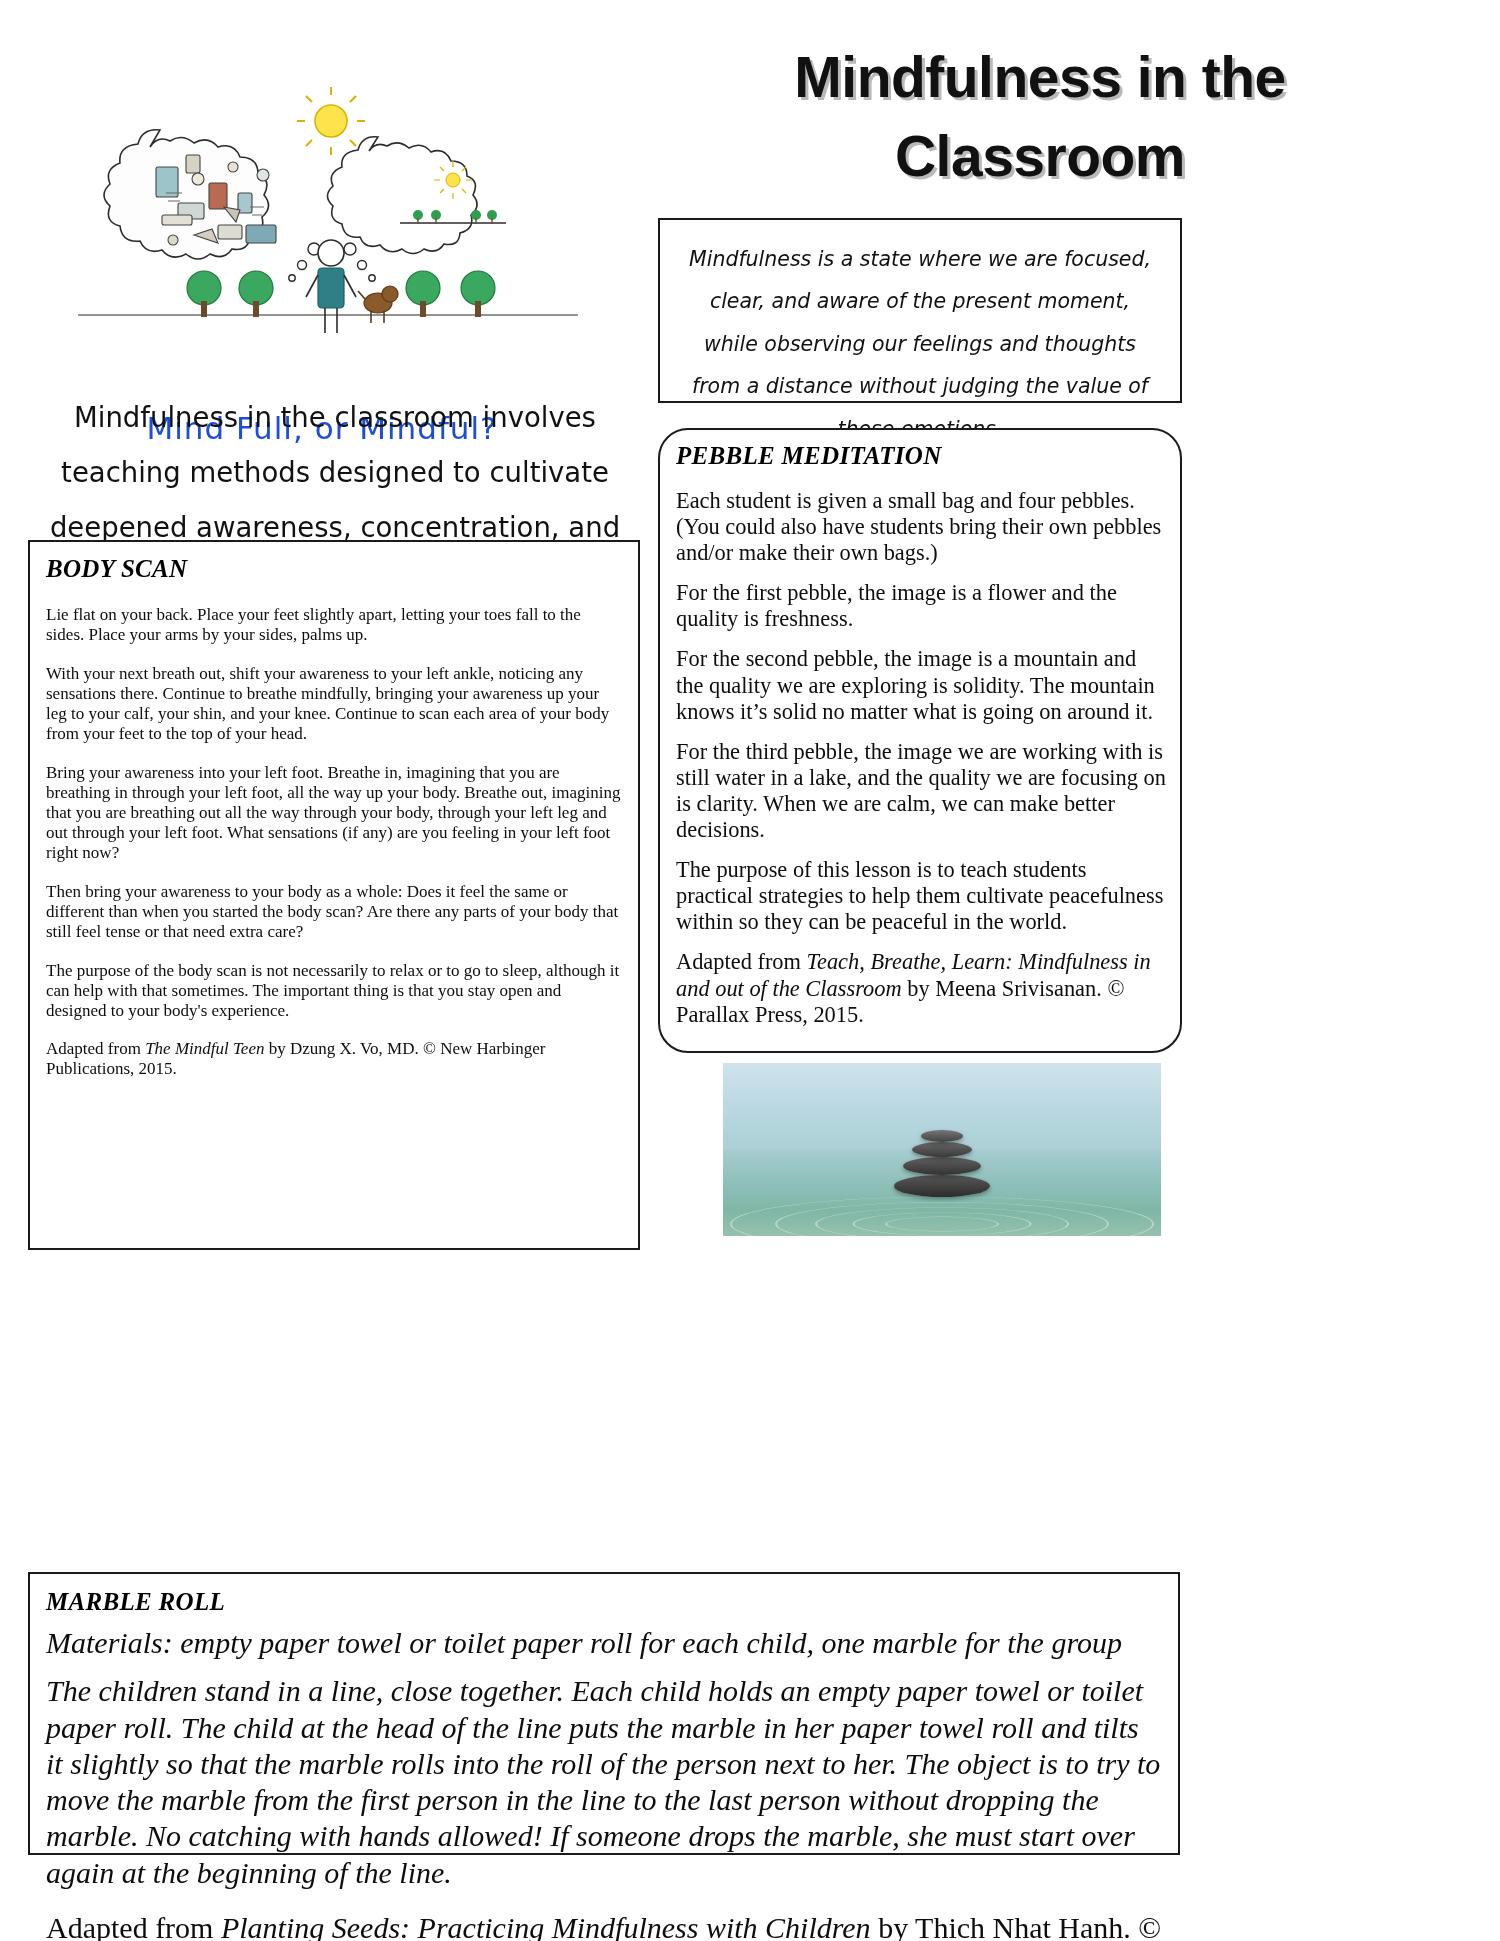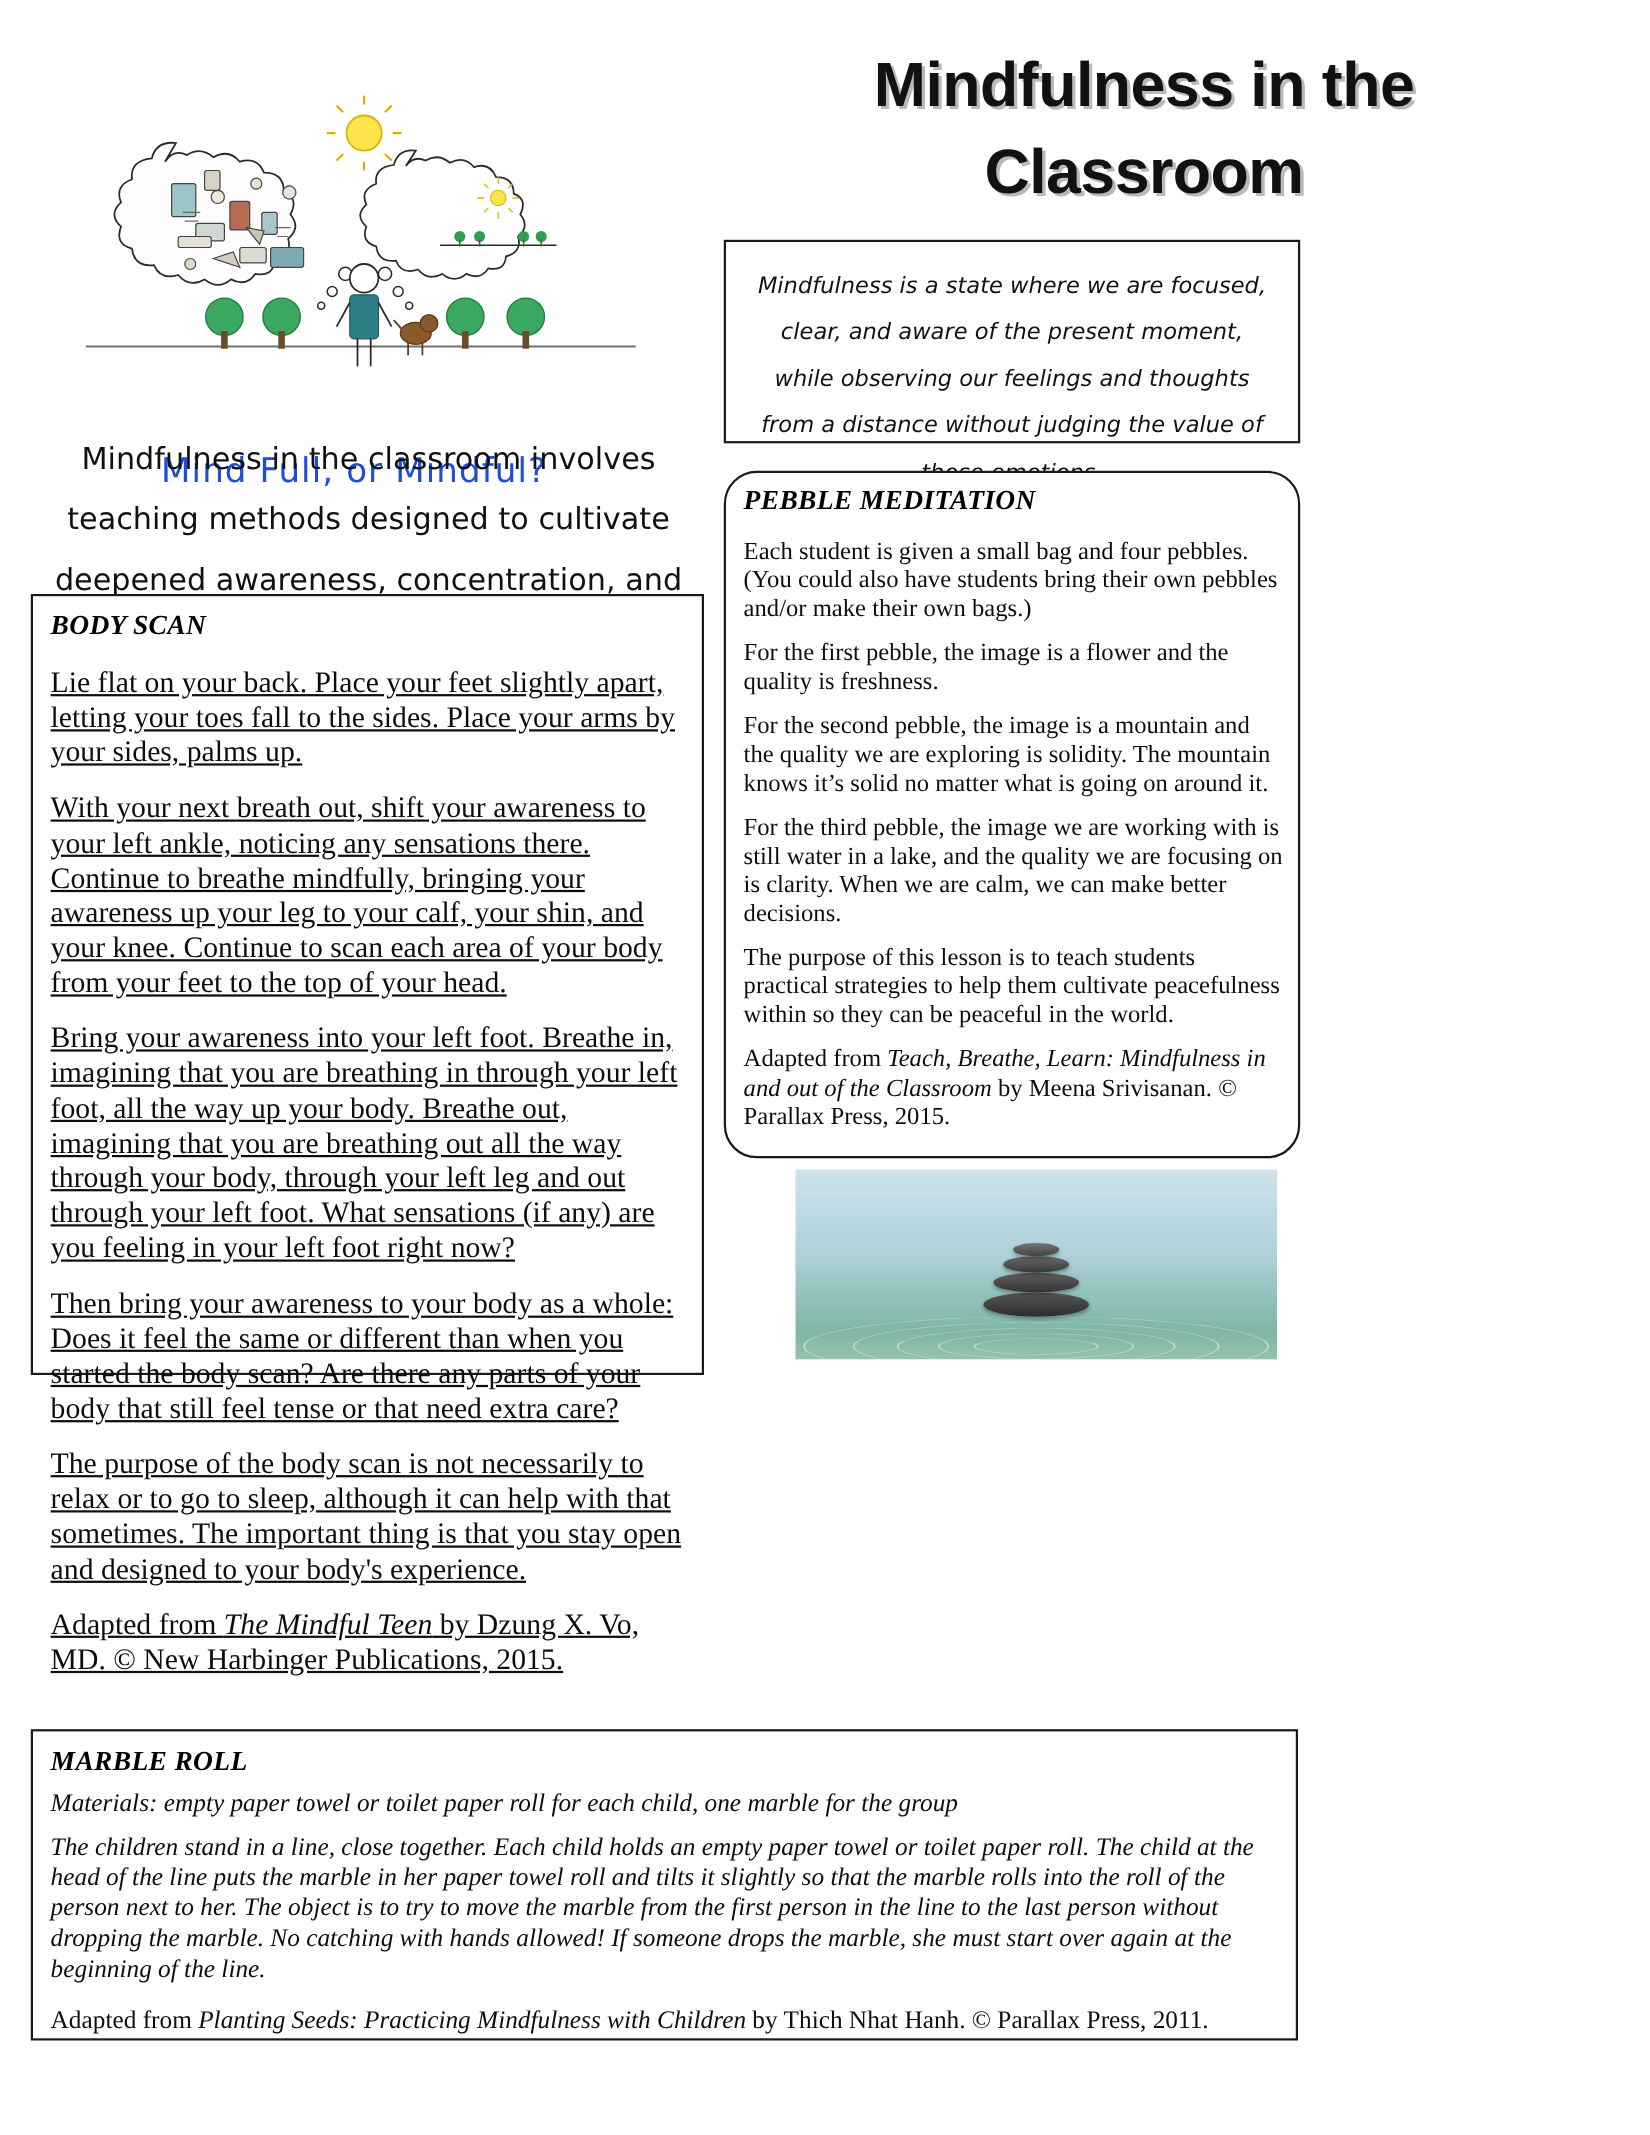--- a/index.html
+++ b/index.html
@@ -113,21 +113,21 @@
   .it { font-style: italic; }
 
   
   #body-scan-box {
     left: 28px;
     top: 540px;
     width: 612px;
     height: 710px;
     padding: 13px 16px 0 16px;
   }
-  #body-scan-box .sec-p { font-size: 27px; line-height: 1.175; text-decoration: underline; }
+  #body-scan-box .sec-p { font-size: 17px; line-height: 1.175; }
   #body-scan-box .body-head { margin-bottom: 22px; }
 
   
   #pebble-box {
     left: 658px;
     top: 428px;
     width: 524px;
     height: 625px;
     padding: 12px 14px 0 16px;
     border-radius: 30px;
@@ -137,21 +137,21 @@
   #pebble-box .sec-p + .sec-p { margin-top: 14px; }
 
   
   #marble-box {
     left: 28px;
     top: 1572px;
     width: 1152px;
     height: 283px;
     padding: 14px 16px 0 16px;
   }
-  #marble-box .sec-p { font-size: 23px; line-height: 1.21; }
+  #marble-box .sec-p { font-size: 30px; line-height: 1.21; }
   #marble-box .marble-head { margin-bottom: 9px; }
 
   
   .photo {
     position: absolute;
     left: 723px;
     top: 1063px;
     width: 438px;
     height: 173px;
     overflow: hidden;

